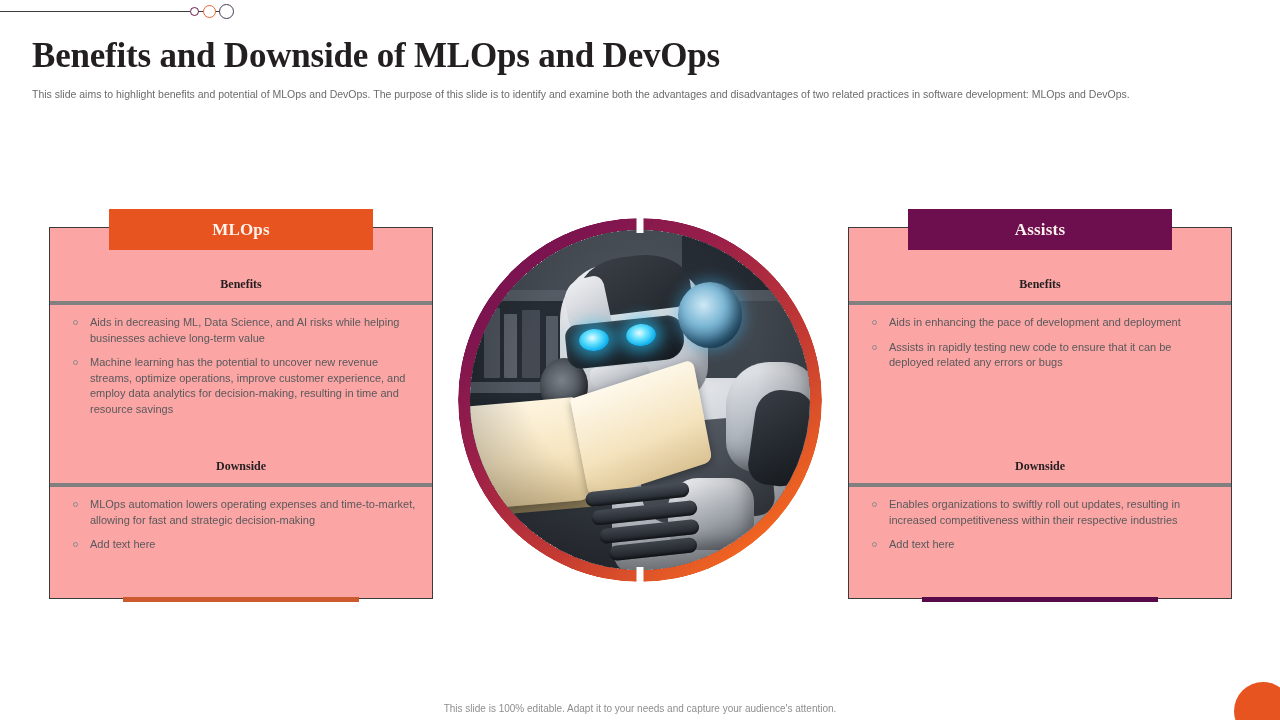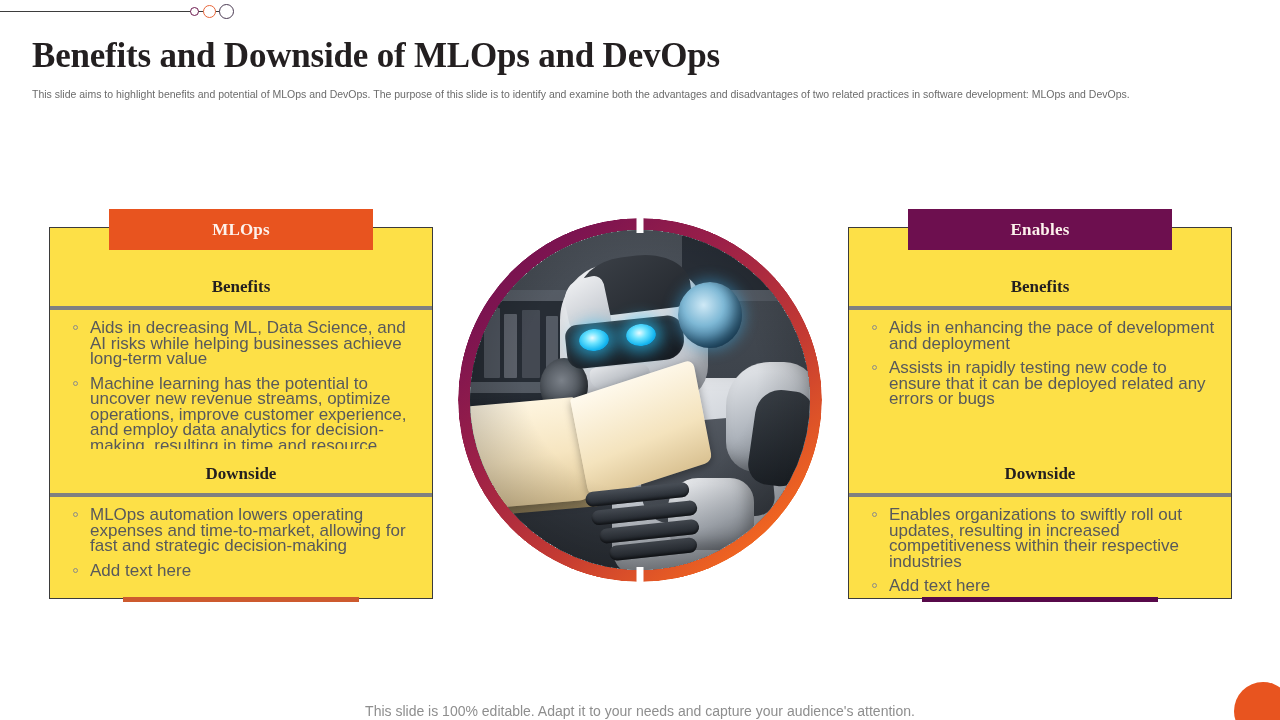--- a/index.html
+++ b/index.html
@@ -79,21 +79,21 @@
   }
 
   
   .panel {
     position: absolute;
     top: 227px;
     width: 384px;
     height: 372px;
     border: 1px solid #3b3b3b;
     box-sizing: border-box;
-    background: #fde047;
+    background: #fca5a5;
   }
   .panel.left  { left: 49px; }
   .panel.right { left: 848px; }
 
   .panel-tab {
     position: absolute;
     top: -19px;
     left: 50%;
     transform: translateX(-50%);
     width: 264px;
@@ -108,42 +108,42 @@
     letter-spacing: 0.2px;
     z-index: 3;
   }
   .panel.left  .panel-tab { background: #e8541f; }
   .panel.right .panel-tab { background: #6d0f4f; }
 
   .section-head {
     text-align: center;
     font-family: "Liberation Serif", serif;
     font-weight: bold;
-    font-size: 17px;
+    font-size: 12px;
     color: #231f20;
   }
   .section-head.benefits { margin-top: 49px; }
   .section-head.downside { margin-top: 15px; }
 
   .rule-gray {
     height: 4px;
     background: #808080;
     margin-top: 9px;
   }
 
   .bullets {
     list-style: none;
     margin: 0;
     padding: 10px 14px 0 14px;
   }
   .bullets li {
     position: relative;
     padding-left: 26px;
     margin-bottom: 9px;
-    font-size: 17px;
+    font-size: 11px;
     line-height: 15.5px;
     color: #58595b;
   }
   .bullets li::before {
     content: "";
     position: absolute;
     left: 9px;
     top: 5px;
     width: 5px;
     height: 5px;
@@ -424,21 +424,21 @@
                 rgba(0,0,0,0) 45%, rgba(0,0,0,.30) 86%, rgba(0,0,0,.48) 100%);
     pointer-events: none;
   }
 
   
   .footer-note {
     position: absolute;
     left: 0; right: 0;
     top: 703px;
     text-align: center;
-    font-size: 14px;
+    font-size: 10px;
     color: #8e8e8e;
   }
   .corner-blob {
     position: absolute;
     right: -12px;
     bottom: -20px;
     width: 58px;
     height: 58px;
     border-radius: 50%;
     background: #e8541f;
@@ -478,21 +478,21 @@
       <li>MLOps automation lowers operating expenses and time-to-market, allowing for fast and strategic decision-making</li>
       <li>Add text here</li>
     </ul>
   </div>
 
   <div class="panel-accent"></div>
 </div>
 
 <div class="panel right">
   <div class="panel-tab">
-    <span>Enables</span>
+    <span>Assists</span>
   </div>
 
   <div class="section-head benefits">Benefits</div>
   <div class="rule-gray"></div>
   <div class="benefits-body">
     <ul class="bullets">
       <li>Aids in enhancing the pace of development and deployment</li>
       <li>Assists in rapidly testing new code to ensure that it can be deployed related any errors or bugs</li>
     </ul>
   </div>

